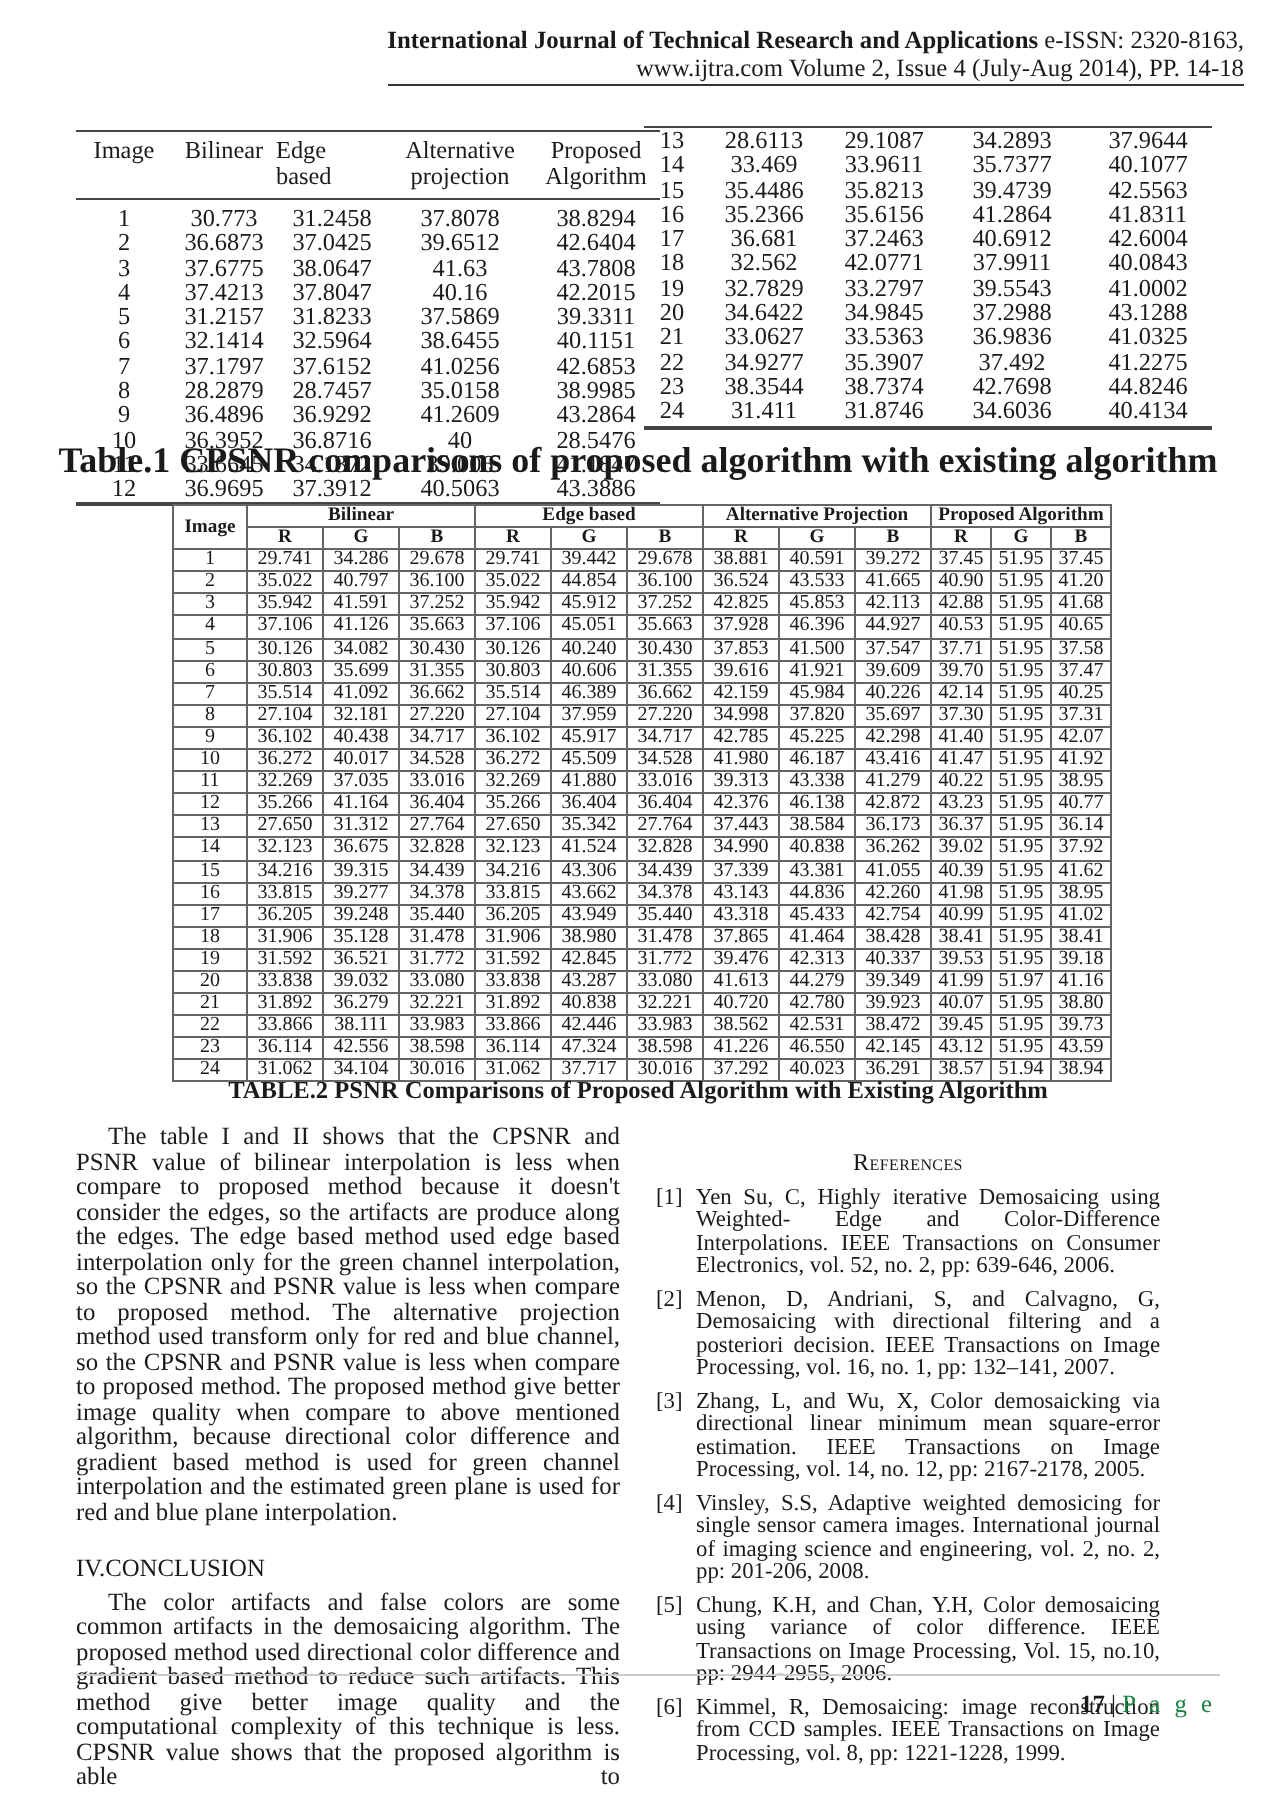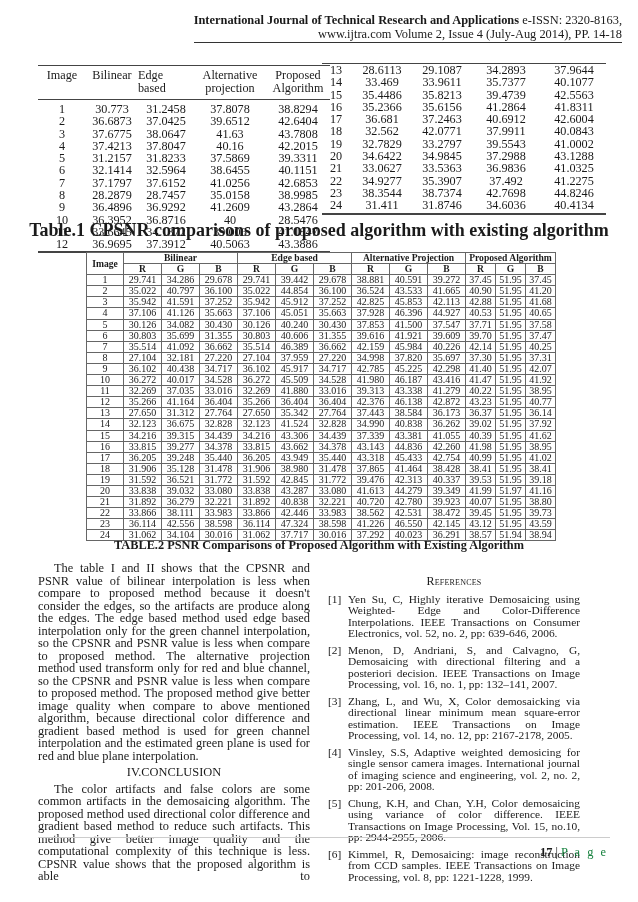--- a/index.html
+++ b/index.html
@@ -24,21 +24,21 @@
   .t2 th{font-weight:bold;font-size:9.6px;}
   .t2 .img{width:36px}
   .t2 .w{width:37px}
   .t2 .v{width:29px}
   .cap2{position:absolute;left:0;width:638px;top:538px;text-align:center;font-weight:bold;font-size:12.3px;}
   .col{position:absolute;font-size:12.4px;line-height:12.5px;text-align:justify;}
   .colL{left:38px;width:272px;top:562px;}
   .colR{left:328px;width:252px;top:562px;}
   .col p{margin:0;}
   .ind{text-indent:16px;}
-  .sect{text-align:center;margin:4px 0 4px 0;}
+  .sect{text-align:left;margin:16px 0 4px 0;}
   .refh{text-align:center;font-variant:small-caps;margin:13px 0 6px 0;font-size:12px;letter-spacing:.2px;}
   .ref{display:flex;margin-bottom:5px;font-size:11.4px;line-height:11.5px;}
   .ref .n{width:20px;flex:none;}
   .ref .t{flex:1;text-align:justify;}
   .rule{position:absolute;left:38px;width:572px;top:837px;border-top:1px solid #ccc;}
   .footer{position:absolute;right:30px;top:845px;font-size:12.4px;}
   .footer .pn{font-weight:bold;}
   .footer .pg{color:#15803d;letter-spacing:2px;}
 </style>
 </head>

